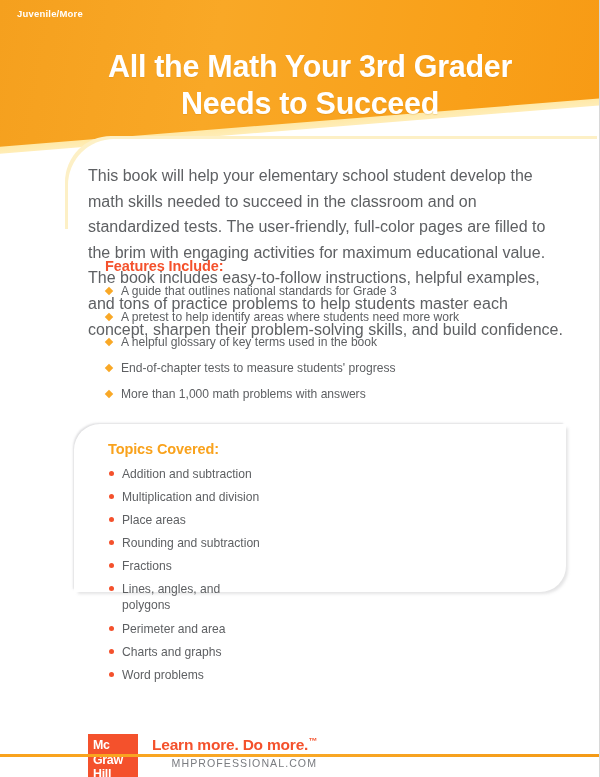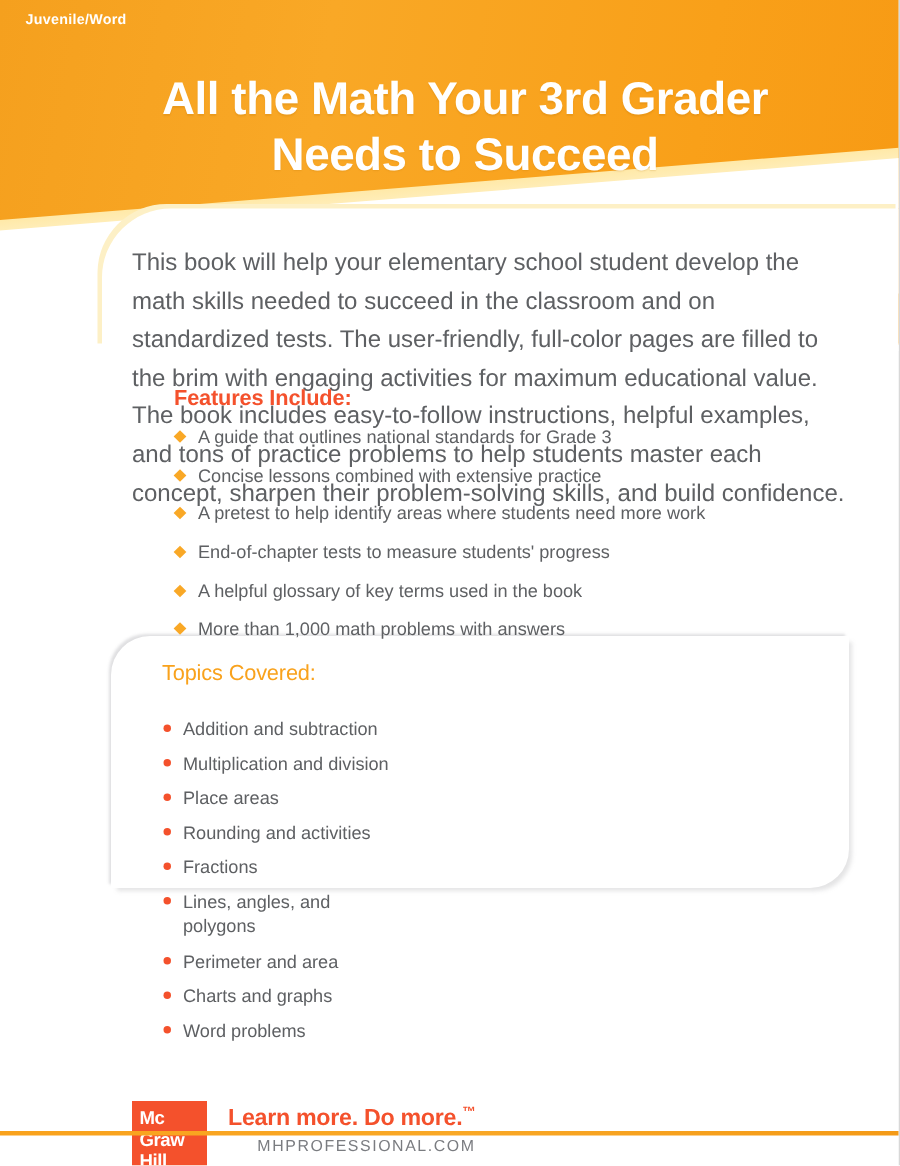--- a/index.html
+++ b/index.html
@@ -109,21 +109,21 @@
     width: 482px;
     font-size: 16px;
     line-height: 1.60;
     color: #5e6063;
     z-index: 7;
   }
 
   
   .features {
     position: absolute;
-    left: 116px;
+    left: 105px;
     top: 258px;
     width: 450px;
     z-index: 7;
   }
   .features-heading {
     font-size: 14.5px;
     font-weight: bold;
     color: #f4512c;
     margin: 0 0 9px 0;
     letter-spacing: -0.1px;
@@ -162,23 +162,23 @@
   }
   .topics {
     position: absolute;
     left: 108px;
     top: 441px;
     width: 470px;
     z-index: 7;
   }
   .topics-heading {
     font-size: 14.5px;
-    font-weight: normal;
+    font-weight: bold;
     color: #f9a21c;
-    margin: 0 0 21px 0;
+    margin: 0 0 9px 0;
     letter-spacing: -0.1px;
   }
   .topics-cols {
     display: flex;
     gap: 0px;
     flex-direction: column;
   }
   .topics-col { width: 158px; }
   .topic-item {
     position: relative;
@@ -265,50 +265,46 @@
 <div id="cover">
 
   <div class="orange-block">
     <div class="swoosh"></div>
     <div class="swoosh2"></div>
   </div>
 
   <div class="white-panel"></div>
   <div class="panel-body"></div>
 
-  <div class="category-label">Juvenile/Word</div>
+  <div class="category-label">Juvenile/More</div>
 
   <div class="title">
     <span class="title-line">All the Math Your 3rd Grader</span>
     <span class="title-line">Needs to Succeed</span>
   </div>
 
   <div class="intro">This book will help your elementary school student develop the math skills needed to succeed in the classroom and on standardized tests. The user-friendly, full-color pages are filled to the brim with engaging activities for maximum educational value. The book includes easy-to-follow instructions, helpful examples, and tons of practice problems to help students master each concept, sharpen their problem-solving skills, and build confidence.</div>
 
   <div class="features">
     <div class="features-heading">Features Include:</div>
     <div class="feature-item">
       <span class="diamond-bullet"></span>
       <span>A guide that outlines national standards for Grade 3</span>
     </div>
     <div class="feature-item">
       <span class="diamond-bullet"></span>
-      <span>Concise lessons combined with extensive practice</span>
-    </div>
-    <div class="feature-item">
-      <span class="diamond-bullet"></span>
       <span>A pretest to help identify areas where students need more work</span>
     </div>
     <div class="feature-item">
       <span class="diamond-bullet"></span>
+      <span>A helpful glossary of key terms used in the book</span>
+    </div>
+    <div class="feature-item">
+      <span class="diamond-bullet"></span>
       <span>End-of-chapter tests to measure students' progress</span>
-    </div>
-    <div class="feature-item">
-      <span class="diamond-bullet"></span>
-      <span>A helpful glossary of key terms used in the book</span>
     </div>
     <div class="feature-item">
       <span class="diamond-bullet"></span>
       <span>More than 1,000 math problems with answers</span>
     </div>
   </div>
 
   <div class="topics-sheet"></div>
 
   <div class="topics">
@@ -323,21 +319,21 @@
         <div class="topic-item">
           <span class="dot-bullet"></span>
           <span>Multiplication and division</span>
         </div>
         <div class="topic-item">
           <span class="dot-bullet"></span>
           <span>Place areas</span>
         </div>
         <div class="topic-item">
           <span class="dot-bullet"></span>
-          <span>Rounding and activities</span>
+          <span>Rounding and subtraction</span>
         </div>
       </div>
 
       <div class="topics-col">
         <div class="topic-item">
           <span class="dot-bullet"></span>
           <span>Fractions</span>
         </div>
         <div class="topic-item">
           <span class="dot-bullet"></span>

